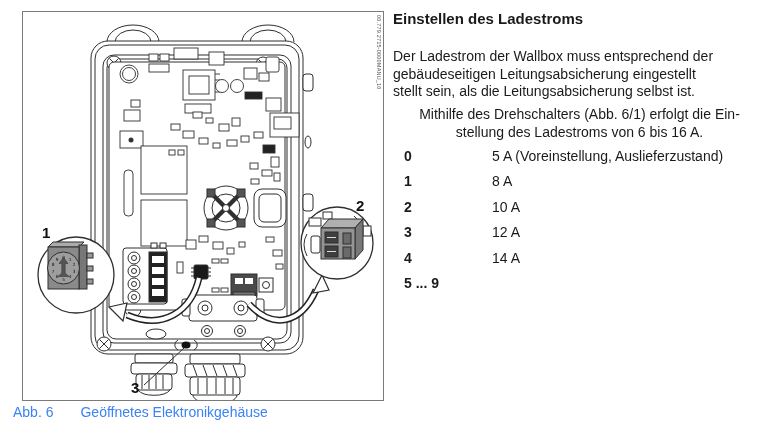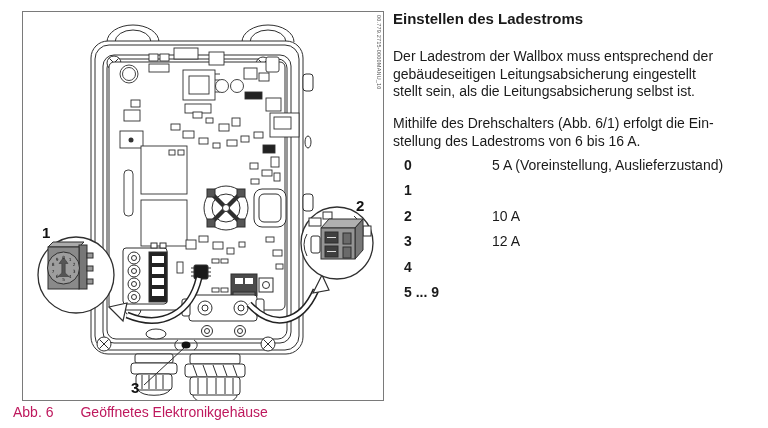--- a/index.html
+++ b/index.html
@@ -9,29 +9,29 @@
   
   .figure-frame{position:absolute;left:22px;top:11px;width:362px;height:390px;
                 border:1px solid #7a7a7a;box-sizing:border-box;}
   .drawing{position:absolute;left:0;top:0;width:100%;height:100%;}
   .callout-num{position:absolute;font-weight:bold;font-size:15px;line-height:15px;color:#111;}
   .callout-1{left:19px;top:213px;}
   .callout-2{left:333px;top:186px;}
   .callout-3{left:108px;top:368px;}
   .doc-number{position:absolute;top:3px;right:1px;writing-mode:vertical-rl;
               font-size:5.5px;letter-spacing:.2px;color:#555;}
-  .caption{position:absolute;left:13px;top:404px;font-size:14px;color:#be185d;white-space:nowrap;}
+  .caption{position:absolute;left:13px;top:404px;font-size:14px;color:#3b82f6;white-space:nowrap;}
   .caption-label{margin-right:27px;}
 
   
   .article{position:absolute;left:393px;top:10px;width:373px;font-size:14px;line-height:17.7px;}
   .heading{font-size:15px;font-weight:bold;line-height:18px;}
   .para{margin:0;}
   .para-1{margin-top:20px;}
-  .para-2{margin-top:14px;}
+  .para-2{margin-top:5px;text-align:center;}
   .ctable{margin-top:6px;}
   .crow{display:flex;height:25.5px;align-items:flex-start;}
   .crow .pos{font-weight:bold;padding-left:11px;width:99px;box-sizing:border-box;flex:none;}
   .crow .val{flex:1;}
 
   
   .drawing g{stroke:#2f2f2f;fill:none;stroke-width:1;}
   .drawing .thin{stroke-width:.9;}
   .drawing .wfill{fill:#ffffff;}
   .drawing text{stroke:none;fill:#111;font-family:"DejaVu Sans",sans-serif;}
@@ -338,30 +338,32 @@
       <div class="para-line">stellung des Ladestroms von 6 bis 16 A.</div>
     </div>
 
     <div class="ctable">
       <div class="crow">
         <span class="pos">0</span>
         <span class="val">5 A (Voreinstellung, Auslieferzustand)</span>
       </div>
       <div class="crow">
         <span class="pos">1</span>
+        <span class="val">8 A</span>
       </div>
       <div class="crow">
         <span class="pos">2</span>
         <span class="val">10 A</span>
       </div>
       <div class="crow">
         <span class="pos">3</span>
         <span class="val">12 A</span>
       </div>
       <div class="crow">
         <span class="pos">4</span>
+        <span class="val">14 A</span>
       </div>
       <div class="crow">
         <span class="pos">5 ... 9</span>
       </div>
     </div>
   </div>
 </div>
 
 </body></html>

